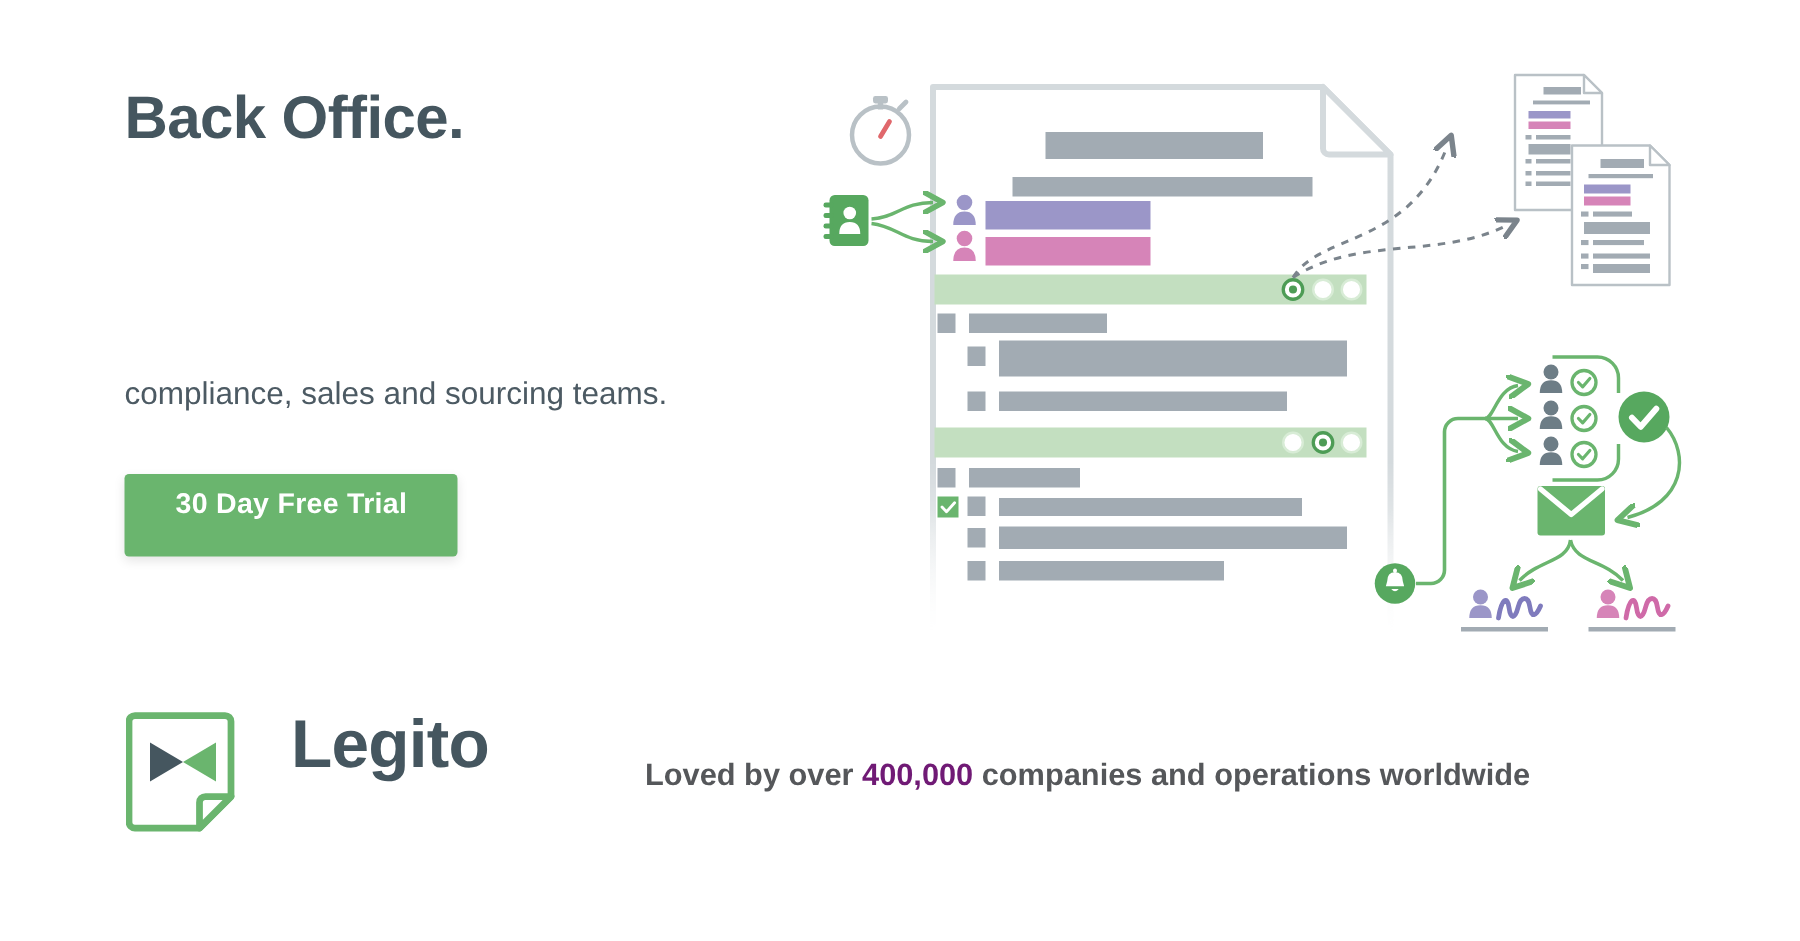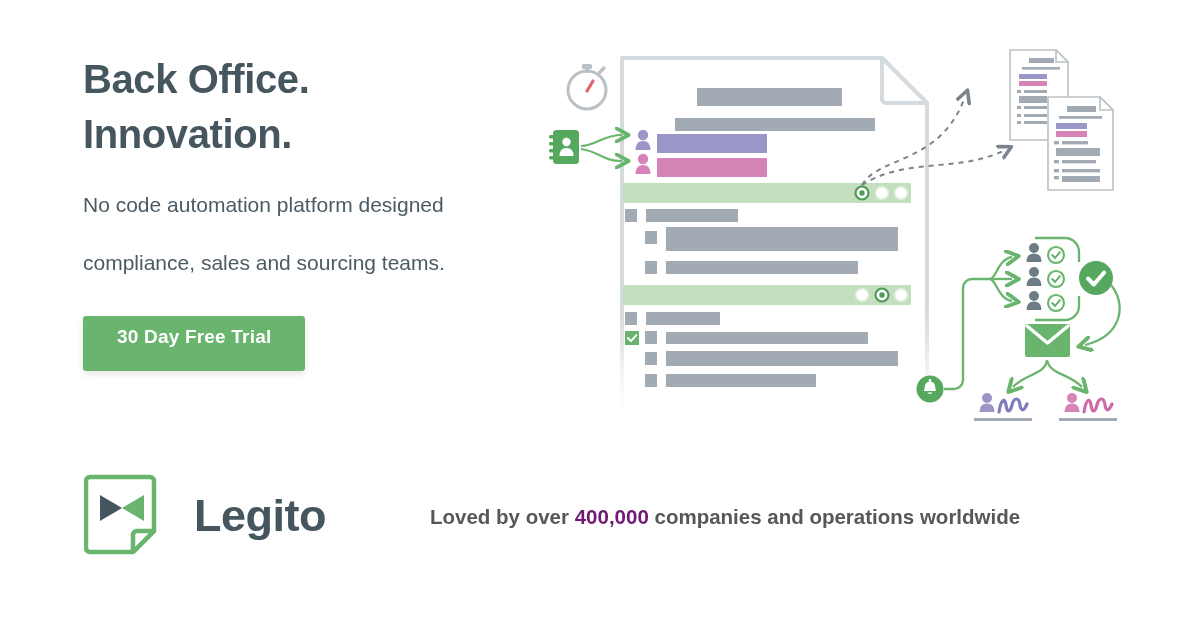--- a/index.html
+++ b/index.html
@@ -25,21 +25,21 @@
     display: inline-block; margin-top: 39px;
     background: #6ab56e; color: #ffffff;
     font-size: 19px; font-weight: bold;
     padding: 10px 34px 23px 34px;
     border: none; border-radius: 3px; cursor: pointer;
     box-shadow: 0 3px 7px rgba(0,0,0,0.10);
     letter-spacing: 0.2px;
   }
 
   
-  .logo-wrap { position: absolute; left: 84px; top: 470px; display: flex; align-items: center; }
+  .logo-wrap { position: absolute; left: 84px; top: 470px; display: flex; }
   .logo-text {
     margin-left: 22px; font-size: 45px; font-weight: bold;
     color: #45565f; letter-spacing: -0.5px;
   }
 
   
   .tagline {
     position: absolute; left: 430px; top: 505px;
     font-size: 20.5px; font-weight: bold; color: #55575a;
     white-space: nowrap;
@@ -51,24 +51,24 @@
   .illus svg { display: block; }
 </style>
 </head>
 <body>
 
 <div class="page">
 
   <div class="left">
     <h1 class="headline">
       <span>Back Office.</span><br>
-      <span>Innovation.</span><br>
+      <br>
     </h1>
     <p class="subhead">
-      <span>No code automation platform designed</span><br>
+      <br>
       <br>
       <span>compliance, sales and sourcing teams.</span>
     </p>
     <button class="cta">30 Day Free Trial</button>
   </div>
 
   <div class="logo-wrap">
     <span>
       <svg width="88" height="88" viewBox="0 0 88 88">
         <path d="M6 7 h60 a4 4 0 0 1 4 4 v50 l-21 21 h-43 a4 4 0 0 1 -4 -4 v-67 a4 4 0 0 1 4 -4 z" fill="#ffffff" stroke="#6ab56e" stroke-width="4.5" stroke-linejoin="round"></path>

